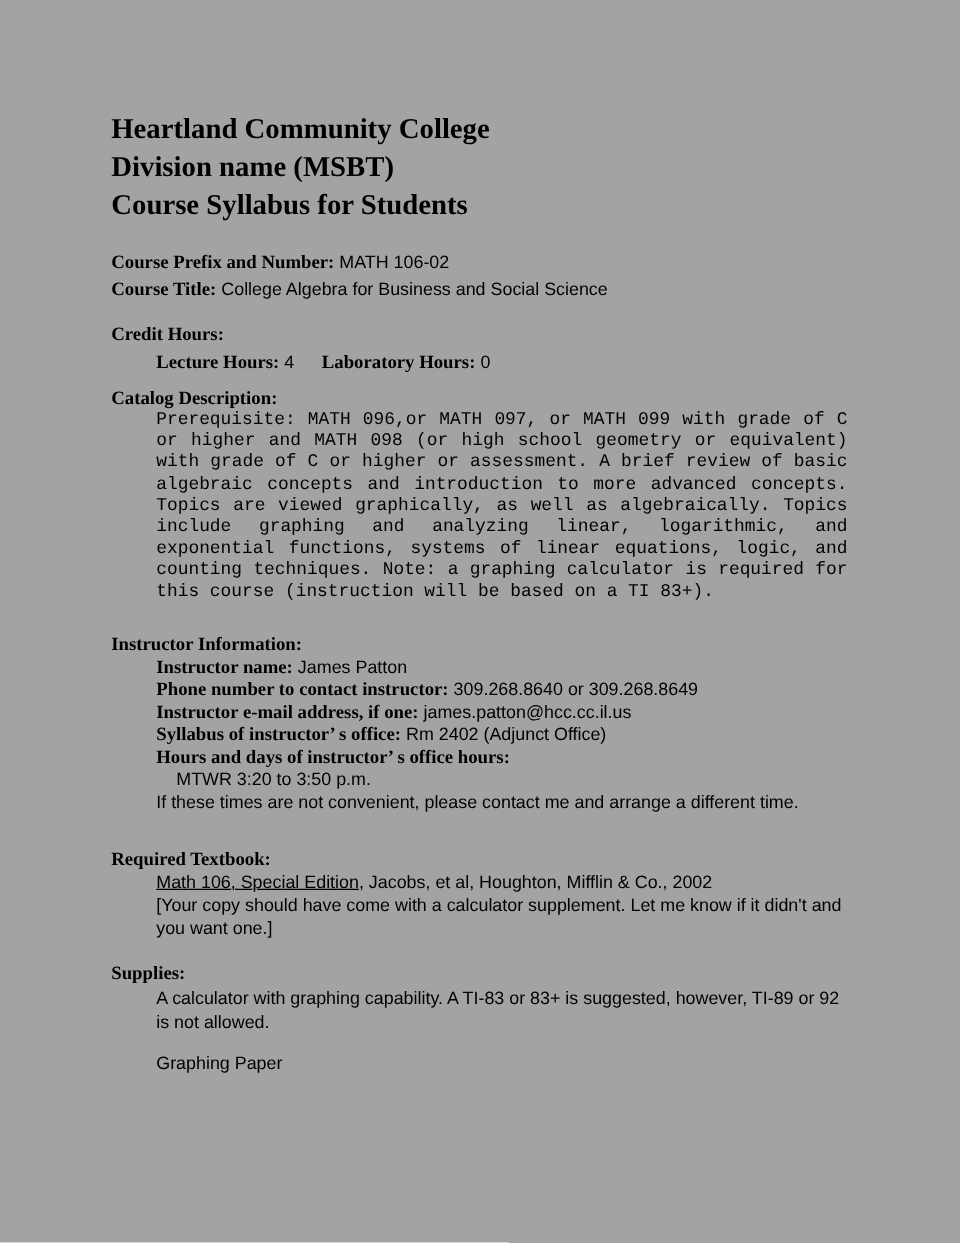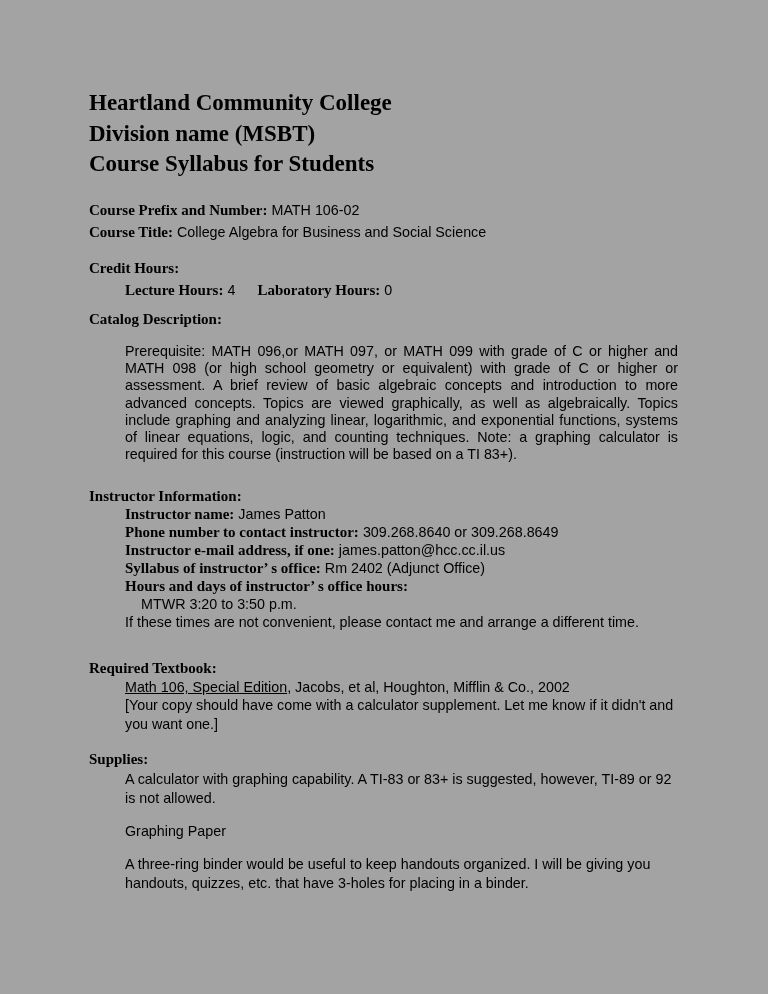--- a/index.html
+++ b/index.html
@@ -42,21 +42,22 @@
   .section-course { margin-top: 19px; }
   .section-credit { margin-top: 14px; }
   .section-meeting { margin-top: 14px; }
   .section-catalog { margin-top: 10px; }
   .section-instructor { margin-top: 24px; }
   .section-textbook { margin-top: 28px; }
   .section-supplies { margin-top: 17px; }
   .catalog-body {
     text-align: justify;
     line-height: 17.2px;
-    margin-top: 15px;
+    margin-top: 0;
+    font-family: Liberation Mono, monospace;
   }
   .underlined { text-decoration: underline; }
   .para-gap { margin-top: 14px; }
   .tiny-top { margin-top: 1px; }
 </style>
 </head>
 <body>
 
 <div class="page">
 
@@ -119,16 +120,15 @@
   <div class="section-textbook">
     <div class="line lbl" style="line-height:18.5px;">Required Textbook:</div>
     <div class="line indent" style="line-height:18.5px;"><span class="sans underlined">Math 106, Special Edition</span><span class="sans">, Jacobs, et al, Houghton, Mifflin &amp; Co., 2002</span></div>
     <div class="sans indent" style="line-height:18.5px;">[Your copy should have come with a calculator supplement.  Let me know if it didn't and you want one.]</div>
   </div>
 
   <div class="section-supplies">
     <div class="line lbl" style="line-height:19px;">Supplies:</div>
     <div class="sans indent tiny-top" style="line-height:19px;">A calculator with graphing capability.  A TI-83 or 83+ is suggested, however, TI-89 or 92 is not allowed.</div>
     <div class="sans indent para-gap" style="line-height:19px;">Graphing Paper</div>
-    <div class="sans indent para-gap" style="line-height:19px;">A three-ring binder would be useful to keep handouts organized.  I will be giving you handouts, quizzes, etc. that have 3-holes for placing in a binder.</div>
   </div>
 
 </div>
 
 </body></html>

